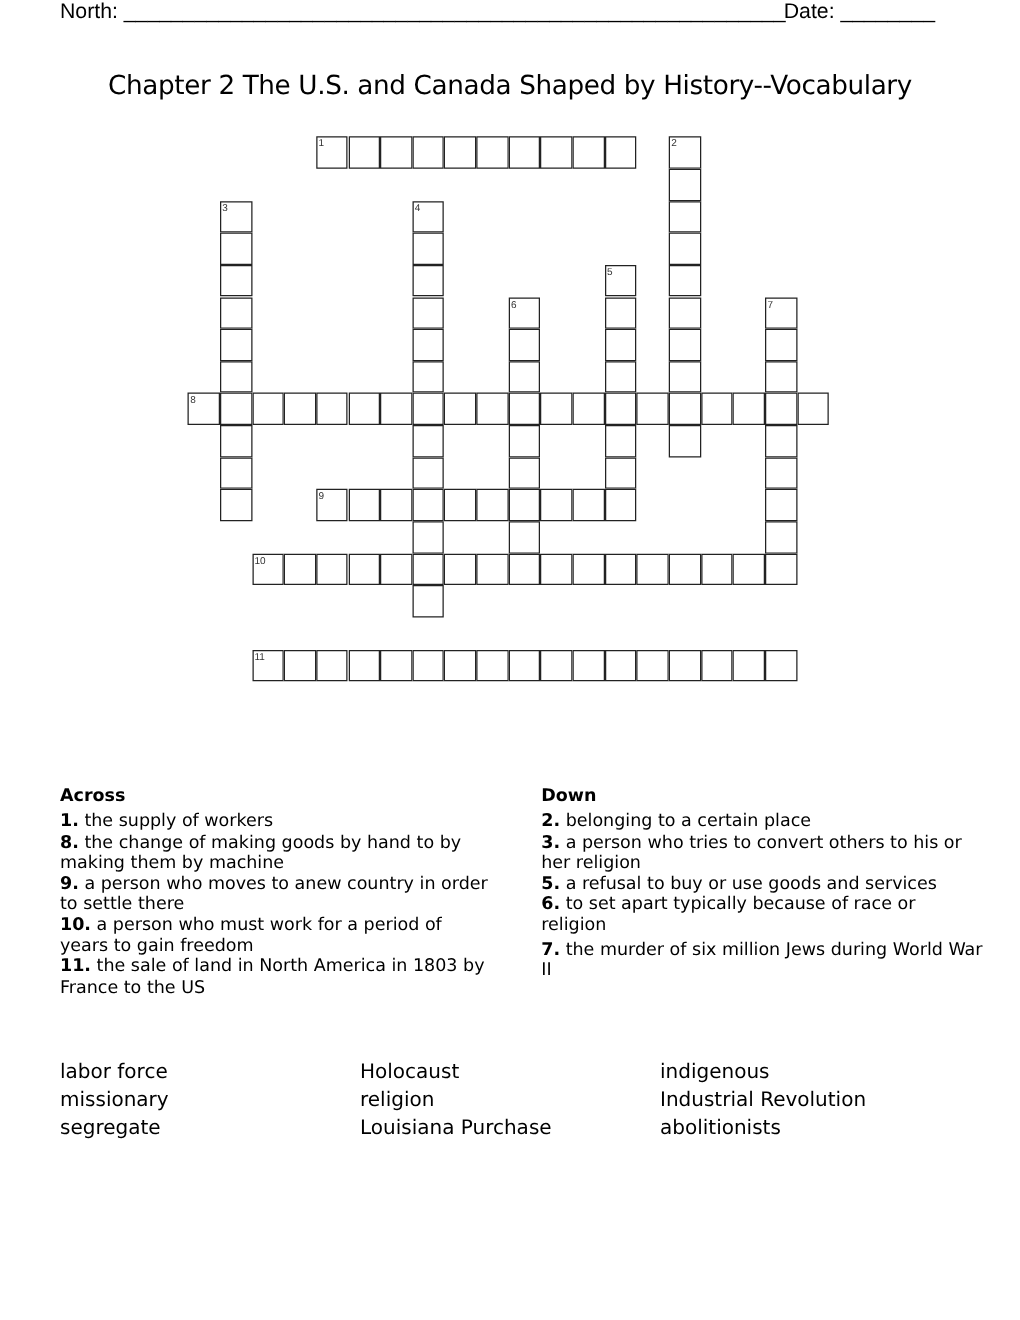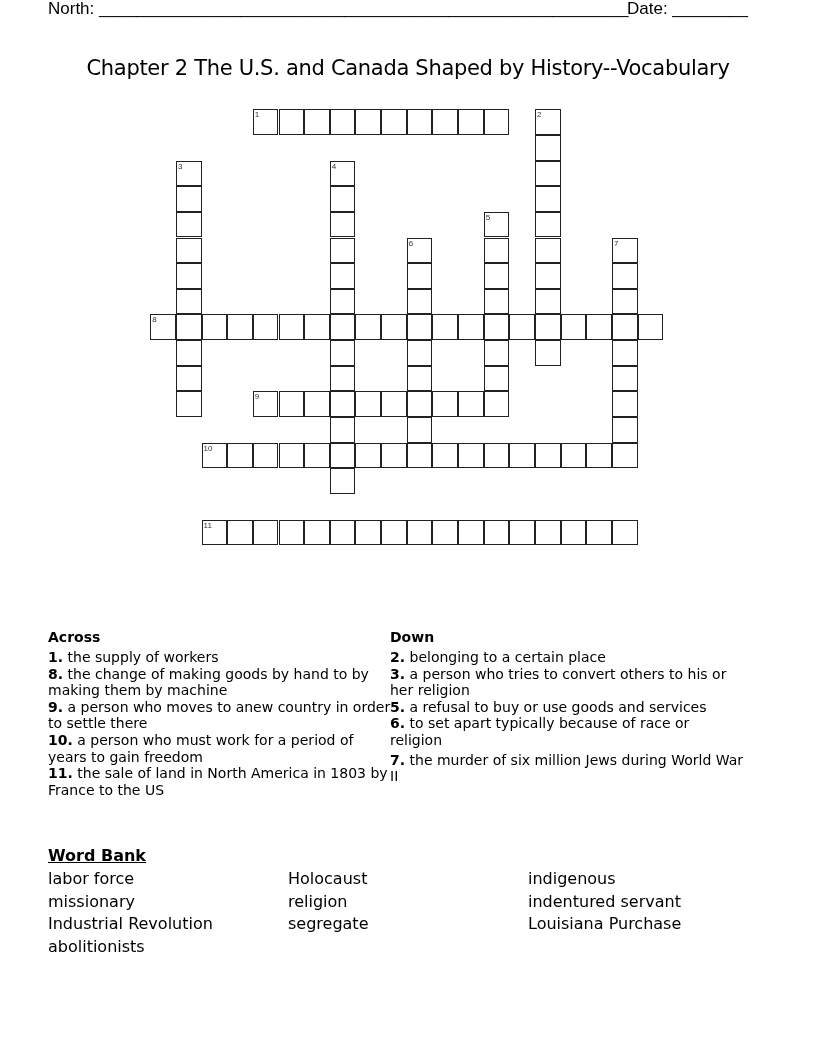--- a/index.html
+++ b/index.html
@@ -5,21 +5,21 @@
   html, body { margin: 0; padding: 0; background: #ffffff; }
   body { width: 816px; height: 1056px; position: relative; overflow: hidden; color: #000; }
   .header-line { position: absolute; top: 0; left: 48px; font-family: "Liberation Sans", sans-serif; font-size: 17px; line-height: 18px; white-space: pre; }
   .date-line { position: absolute; top: 0; left: 627px; font-family: "Liberation Sans", sans-serif; font-size: 17px; line-height: 18px; white-space: pre; }
   .title { position: absolute; top: 54px; left: 0; width: 816px; text-align: center; font-family: "DejaVu Sans", sans-serif; font-size: 21px; line-height: 28px; letter-spacing: -0.3px; }
   .grid { position: absolute; left: 151px; top: 110px; width: 515px; height: 440px; }
   .cell { position: absolute; width: 25.65px; height: 25.65px; box-sizing: border-box; border: 1.5px solid #222; background: #fff; margin-left: -0.75px; margin-top: -0.75px; }
   .cell .num { position: absolute; top: 0px; left: 1px; font-family: "Liberation Sans", sans-serif; font-size: 8px; line-height: 9px; color: #333; }
   .clues { position: absolute; top: 629px; font-family: "DejaVu Sans", sans-serif; font-size: 14px; line-height: 16.6px; }
   .clues.across { left: 48px; width: 345px; }
-  .clues.down { left: 390px; width: 355px; }
+  .clues.down { left: 433px; width: 355px; }
   .clues h3 { margin: 0 0 3px 0; font-size: 14px; font-weight: bold; line-height: 17px; }
   .clue { margin: 0; }
   .clue b { font-weight: bold; }
   .wordbank { position: absolute; top: 846px; left: 48px; width: 700px; font-family: "DejaVu Sans", sans-serif; }
   .wordbank h3 { margin: 0 0 2px 0; font-size: 16px; font-weight: bold; text-decoration: underline; line-height: 20px; }
   .wb-grid { display: grid; grid-template-columns: 240px 240px 220px; font-size: 16px; line-height: 22.7px; }
 </style>
 </head>
 <body>
 
@@ -186,27 +186,25 @@
 <div class="clues down">
   <h3>Down</h3>
   <p class="clue"><b>2.</b><span> belonging to a certain place</span></p>
   <p class="clue"><b>3.</b><span> a person who tries to convert others to his or her religion</span></p>
   <p class="clue"><b>5.</b><span> a refusal to buy or use goods and services</span></p>
   <p class="clue"><b>6.</b><span> to set apart typically because of race or religion</span></p>
   <p class="clue" style="margin-top:3px"><b>7.</b><span> the murder of six million Jews during World War II</span></p>
 </div>
 
 <div class="wordbank">
-  <h3>Word Bank</h3>
   <div class="wb-grid">
     <span>labor force</span>
     <span>Holocaust</span>
     <span>indigenous</span>
     <span>missionary</span>
     <span>religion</span>
-    <span>indentured servant</span>
     <span>Industrial Revolution</span>
     <span>segregate</span>
     <span>Louisiana Purchase</span>
     <span>abolitionists</span>
     <span></span>
   </div>
 </div>
 
 </body></html>

